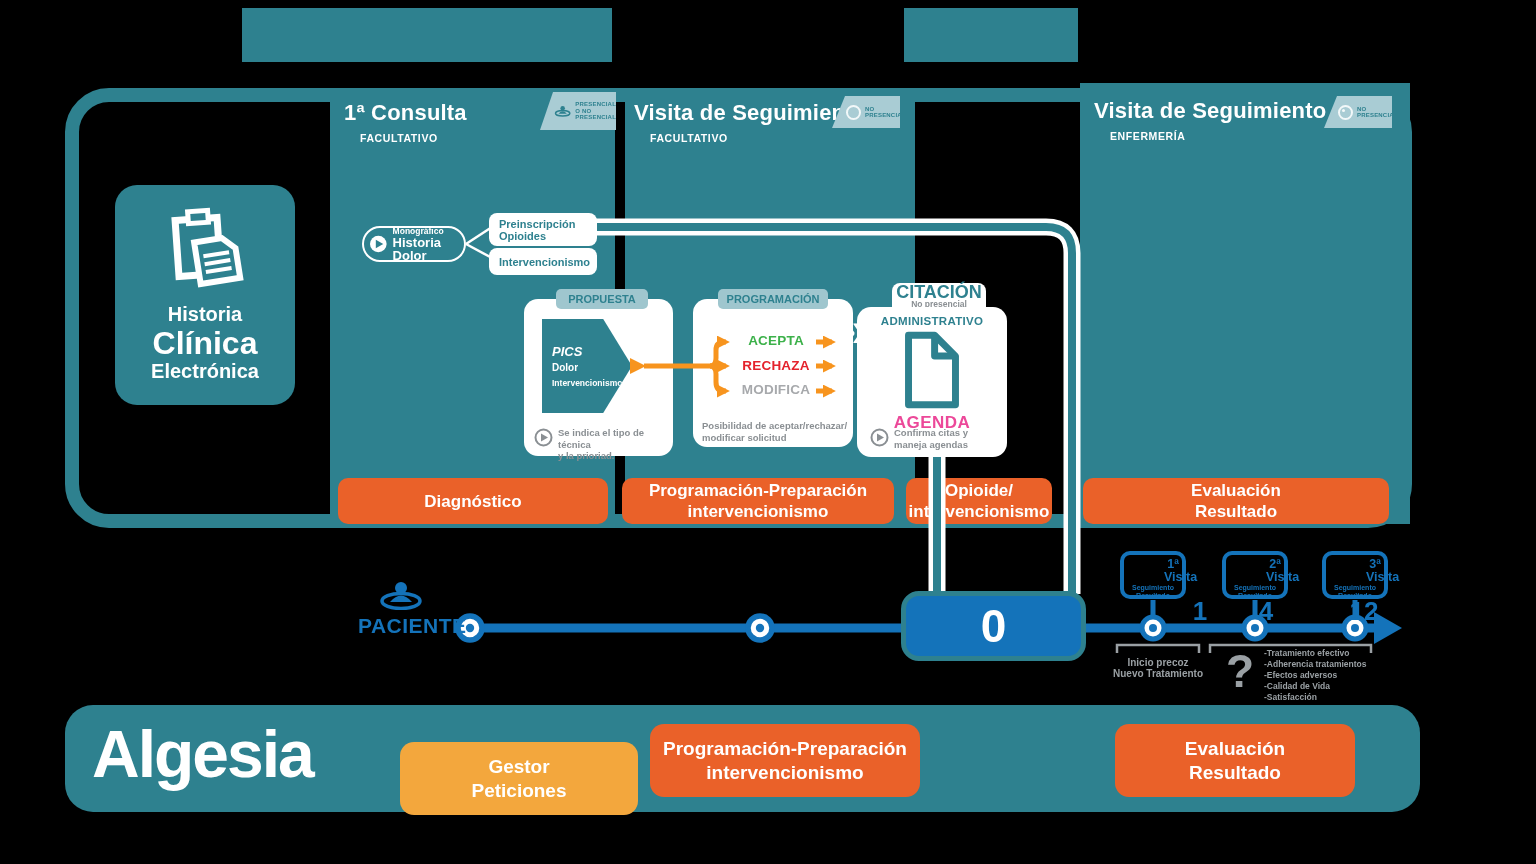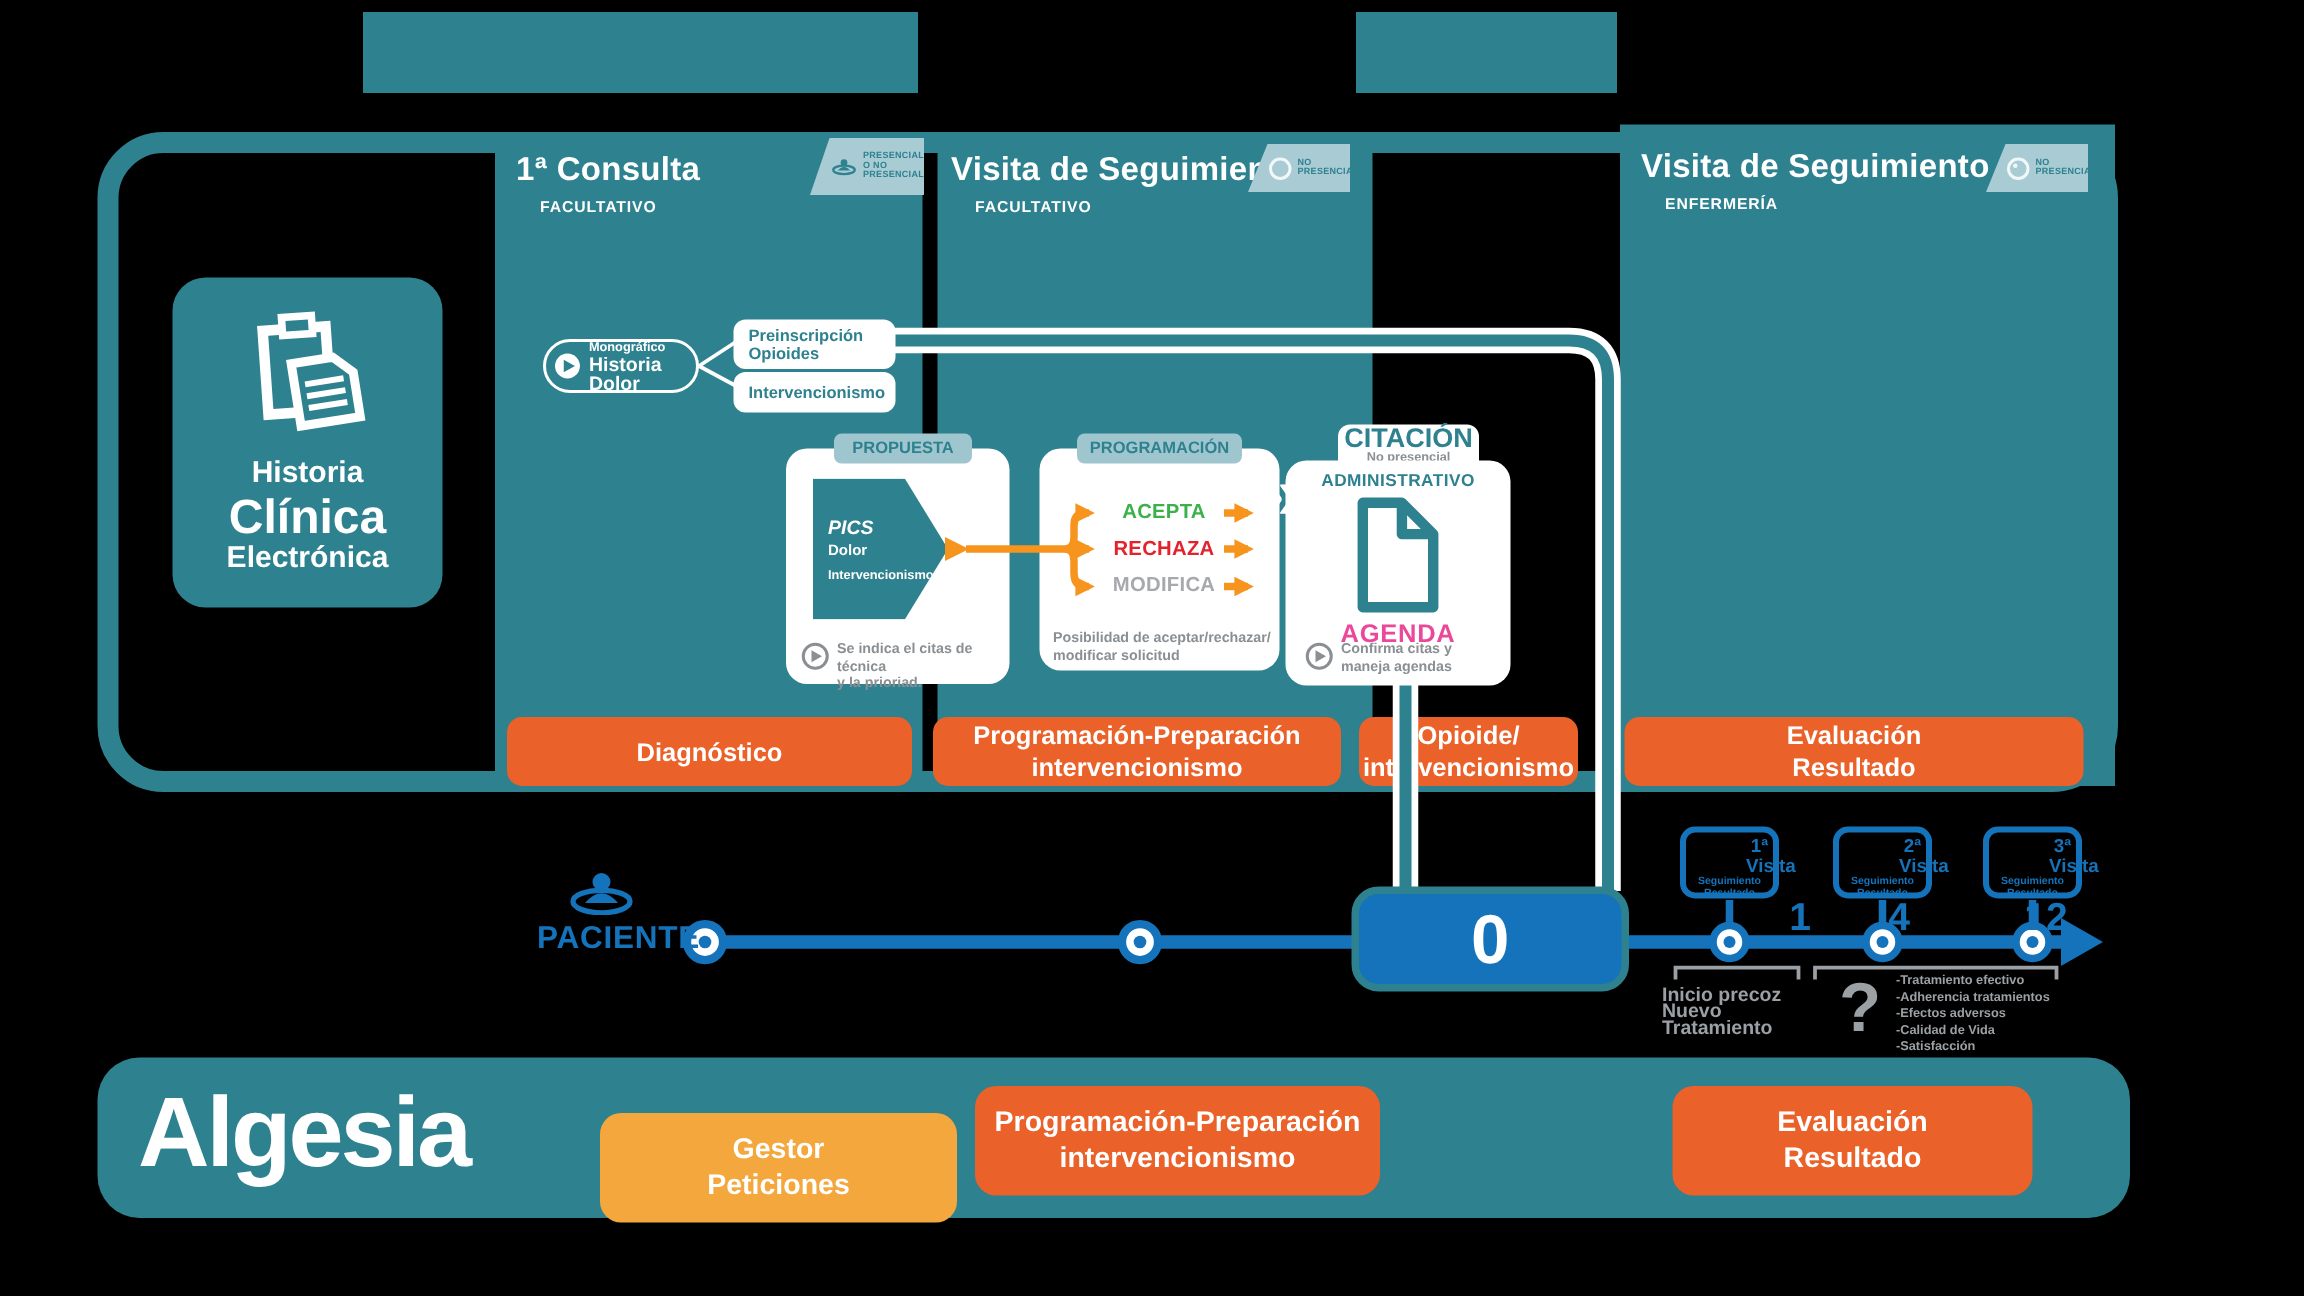--- a/index.html
+++ b/index.html
@@ -43,21 +43,21 @@
   .cit-tab .b{color:#8a8f93;font-weight:bold;font-size:8.5px;}
   .admin{color:#2e818f;font-weight:bold;font-size:11.5px;text-align:center;letter-spacing:.3px;}
   .agenda-txt{color:#ec4899;font-weight:bold;font-size:17px;text-align:center;letter-spacing:.5px;margin-top:45px;}
   .zero{background:#1473ba;border:5px solid #2e818f;border-radius:18px;color:#fff;
     font-size:46px;font-weight:bold;text-align:center;line-height:60px;}
   .pac{color:#1473ba;font-weight:bold;font-size:21px;letter-spacing:.5px;}
   .visit{border:4px solid #1473ba;border-radius:10px;color:#1473ba;text-align:center;padding-top:3px;}
   .visit .a{font-size:12.5px;font-weight:bold;line-height:13px;margin-left:40px;}
   .visit .b{font-size:7px;font-weight:bold;line-height:8px;}
   .tnum{color:#1473ba;font-weight:bold;font-size:26px;text-align:center;}
-  .gsmall{color:#9aa0a4;font-weight:bold;font-size:13px;line-height:11px;text-align:left;}
+  .gsmall{color:#9aa0a4;font-weight:bold;font-size:10px;line-height:11px;text-align:center;}
   .qmark{color:#9aa0a4;font-weight:bold;font-size:46px;}
   .bullets{color:#9aa0a4;font-weight:bold;font-size:8.5px;line-height:11px;}
   .footer{background:#2e818f;border-radius:28px;}
   .brand{color:#fff;font-weight:bold;font-size:66px;letter-spacing:-2px;}
   .fbtn{border-radius:14px;color:#fff;text-align:center;font-weight:bold;font-size:19px;line-height:24px;
     display:flex;flex-direction:column;justify-content:center;}
   .bg-yellow{background:#f3a73d}.bg-orange{background:#ea6129}
   svg.layer{position:absolute;left:0;top:0;pointer-events:none;}
 </style>
 </head>
@@ -197,21 +197,21 @@
 <div class="abs pentagon z4" style="left:542px;top:319px;width:90px;height:94px">
   <div class="p1">PICS</div>
   <div class="p2">Dolor</div>
   <div class="p3">Intervencionismo</div>
 </div>
 <svg class="abs z4" style="left:534px;top:428px" width="19" height="19" viewBox="0 0 19 19">
   <circle cx="9.5" cy="9.5" r="8" fill="none" stroke="#8a8f93" stroke-width="2"></circle>
     <polygon points="7,5.5 14,9.5 7,13.5" fill="#8a8f93"></polygon>
 </svg>
 <div class="abs gnote z4" style="left:558px;top:427px;width:110px">
-  <span>Se indica el citas de técnica</span><br>
+  <span>Se indica el tipo de técnica</span><br>
   <span>y la prioriad.</span>
 </div>
 
 <div class="abs wbox z4" style="left:693px;top:299px;width:160px;height:148px"></div>
 <div class="abs tab z4" style="left:718px;top:289px;width:110px;height:20px">PROGRAMACIÓN</div>
 <div class="opt opt-0 z4" style="left:738px;top:333px">ACEPTA</div>
 <div class="opt opt-1 z4" style="left:738px;top:358px">RECHAZA</div>
 <div class="opt opt-2 z4" style="left:738px;top:382px">MODIFICA</div>
 <div class="abs gnote z4" style="left:702px;top:420px;width:148px">
   <span>Posibilidad de aceptar/rechazar/</span><br>

